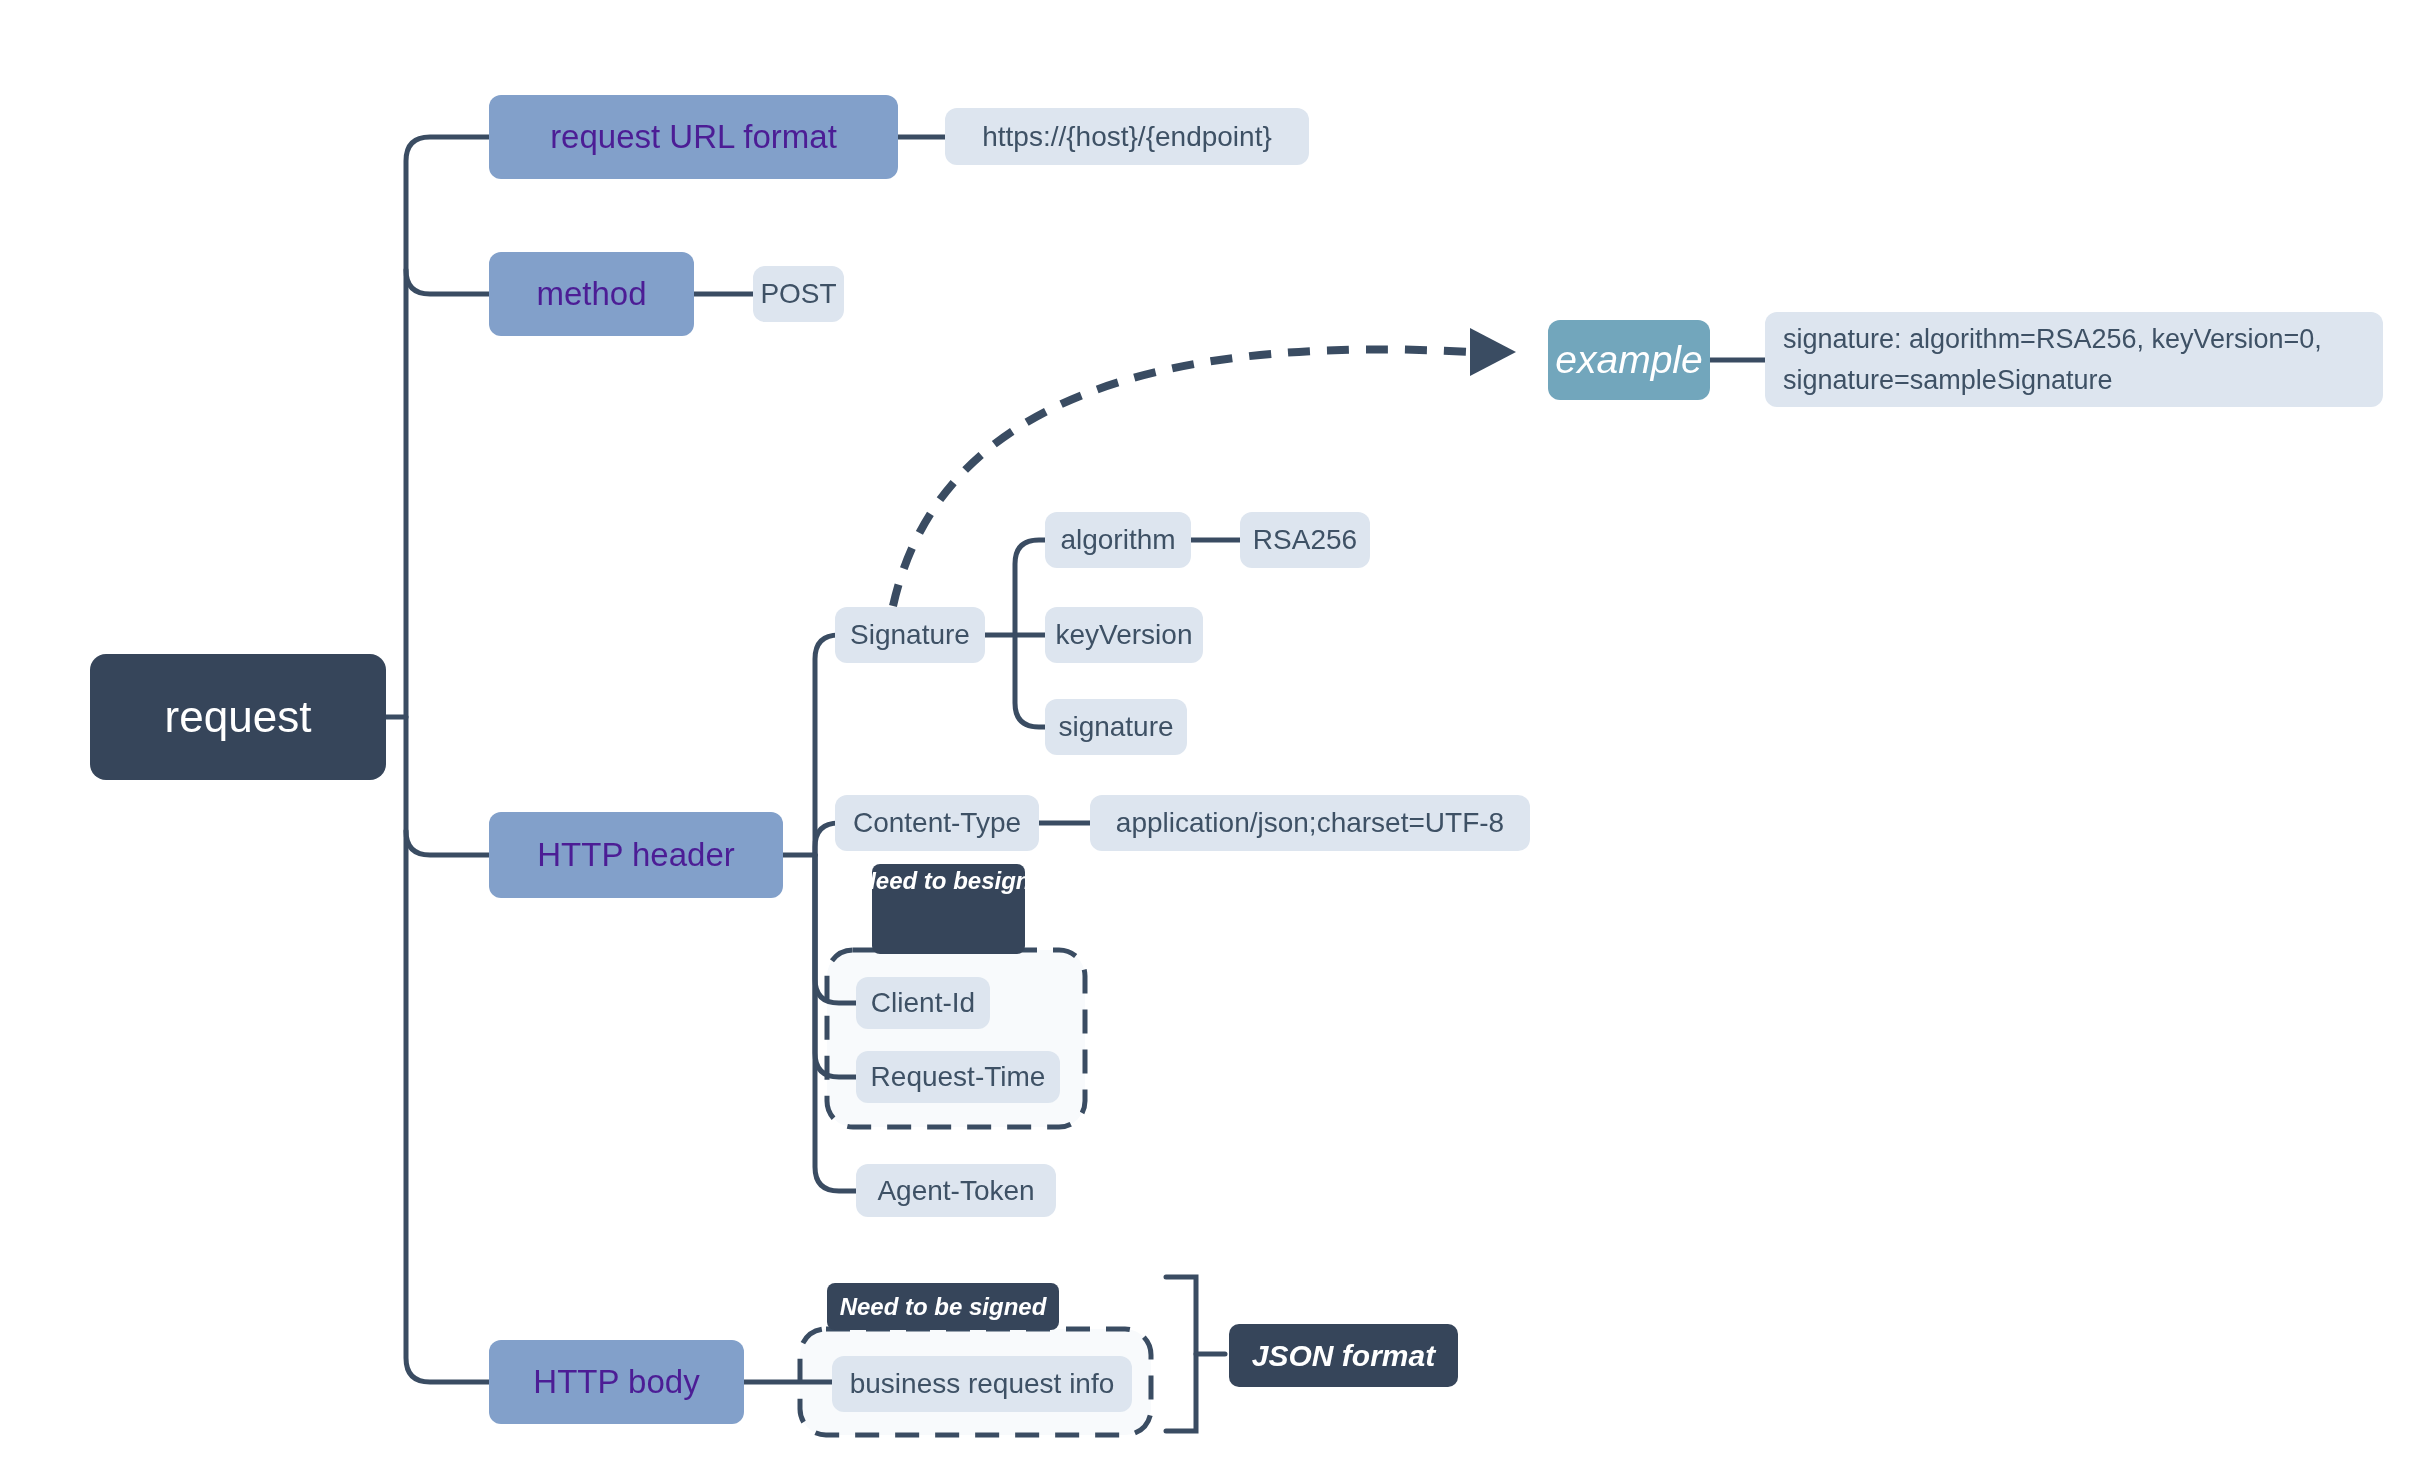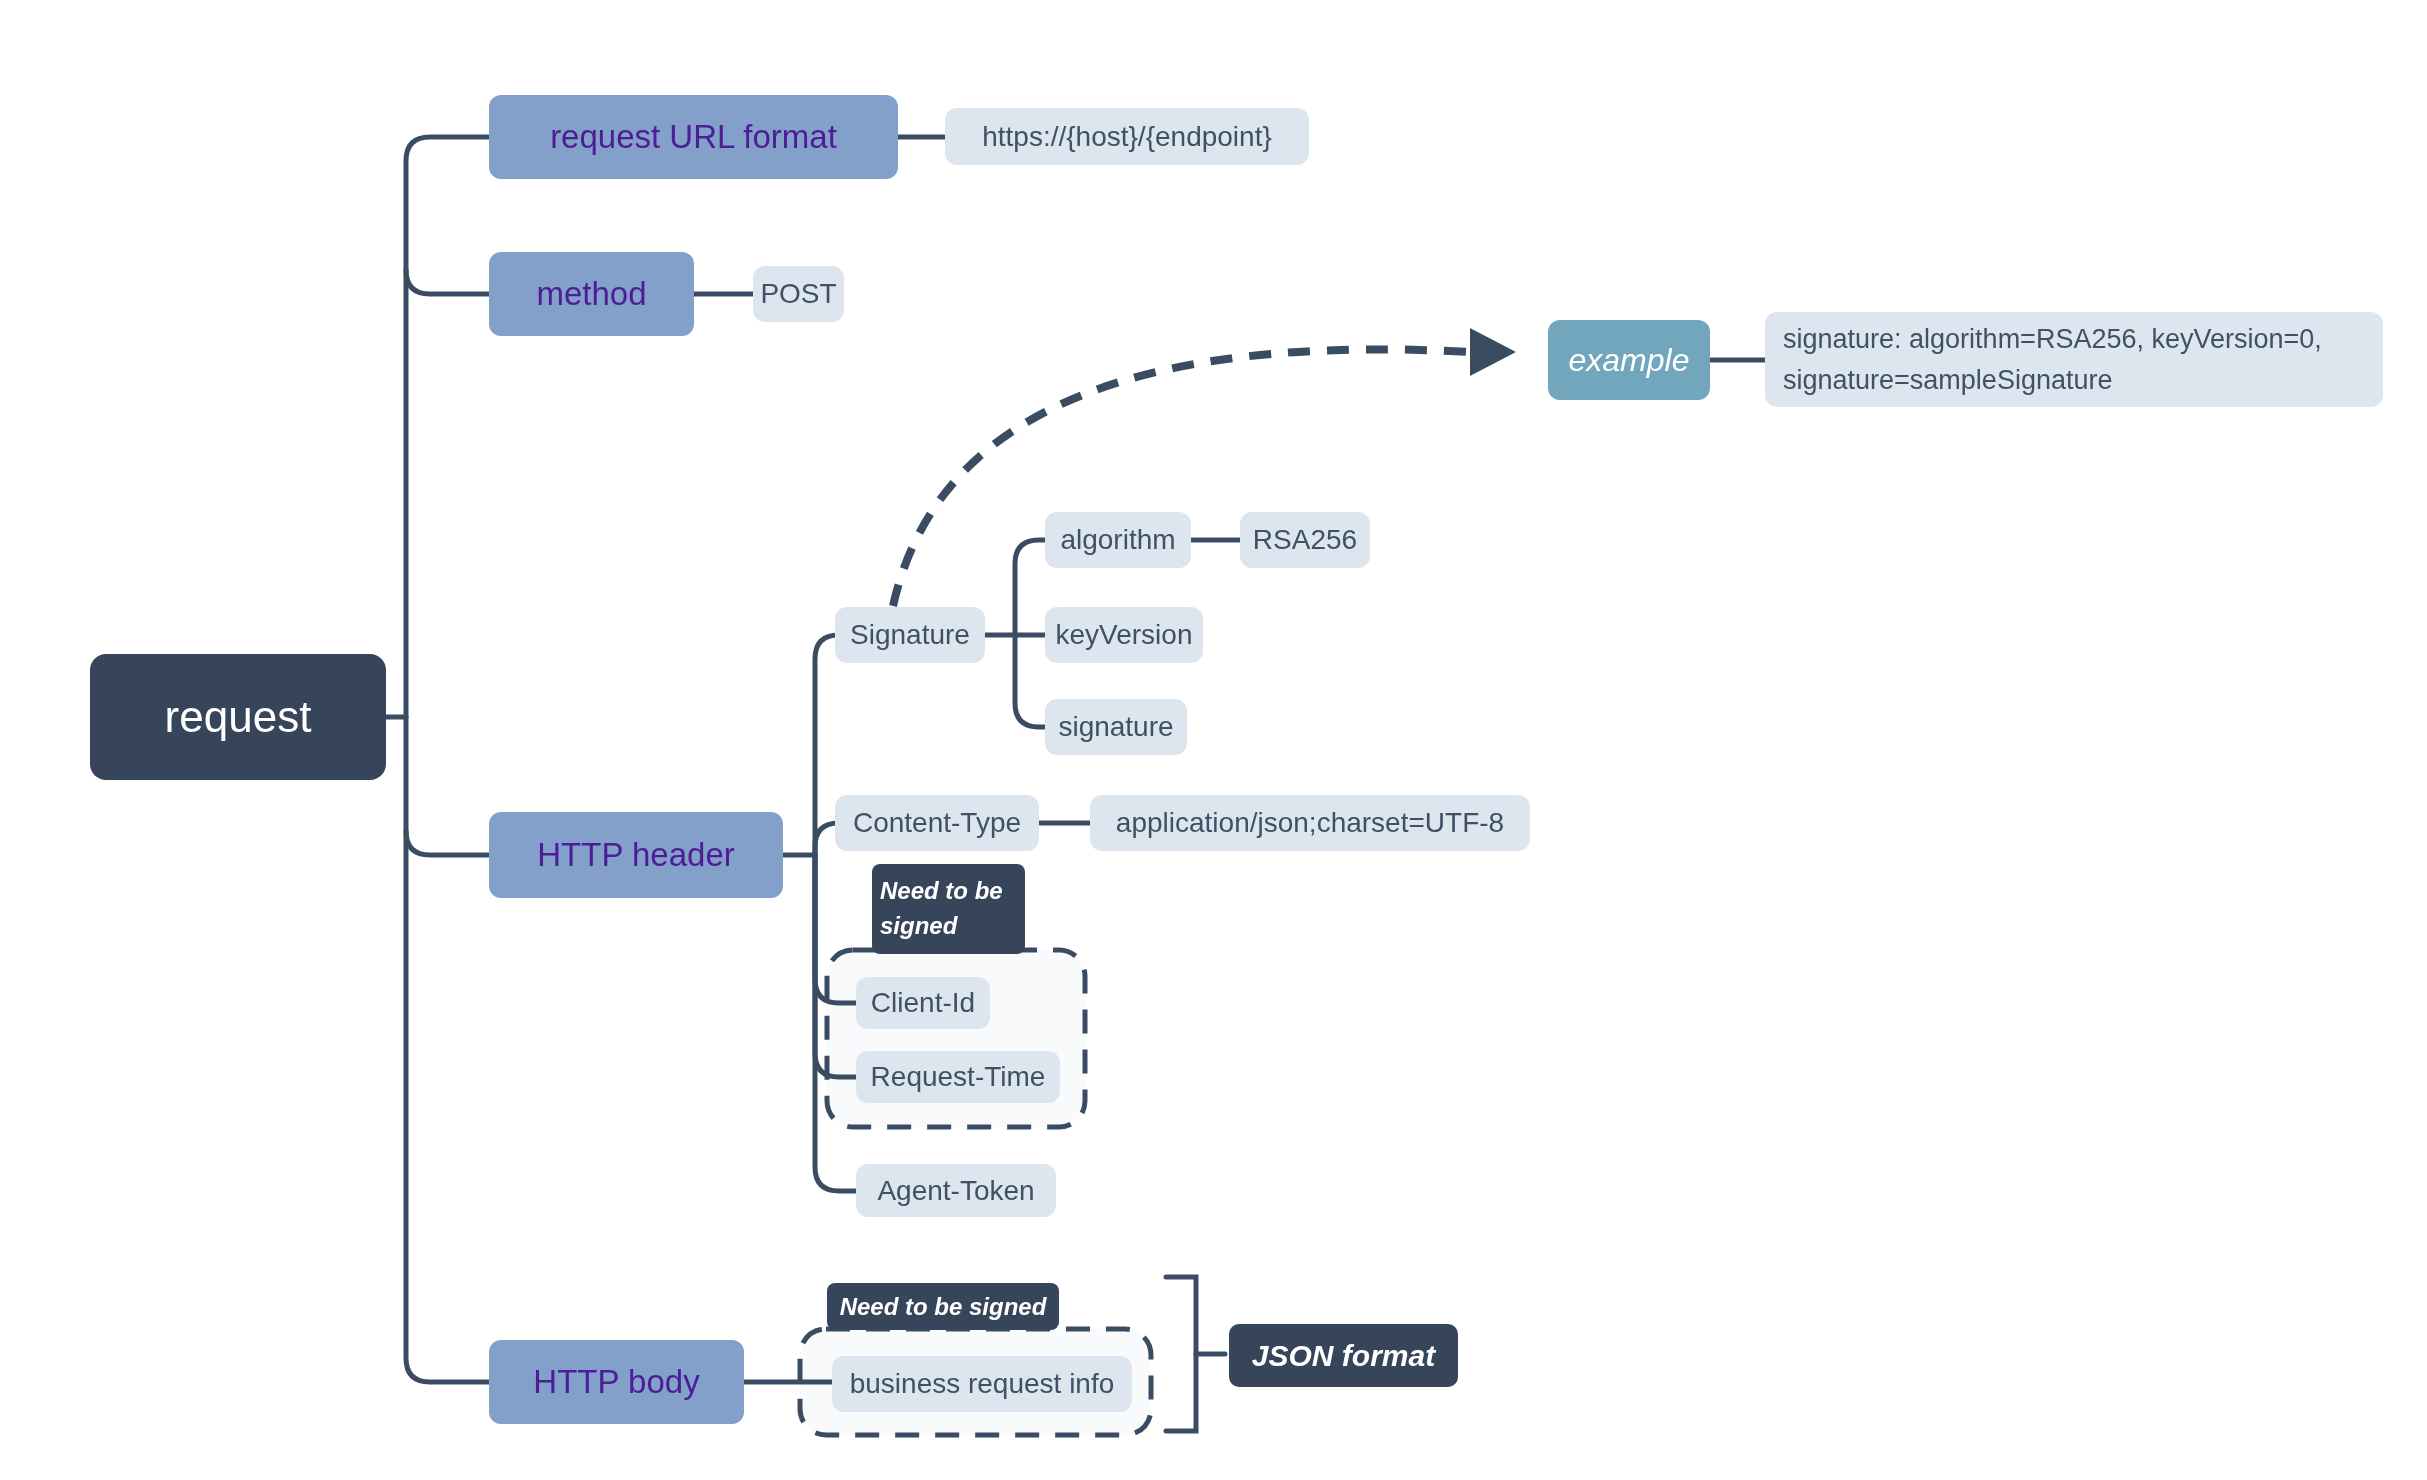--- a/index.html
+++ b/index.html
@@ -11,24 +11,24 @@
   body{font-family:"Liberation Sans","DejaVu Sans",sans-serif;}
   .canvas{position:relative;width:2427px;height:1480px;background:var(--canvas-bg);overflow:hidden;}
   .layer{position:absolute;left:0;top:0;}
   .node{position:absolute;display:flex;align-items:center;justify-content:center;
         box-sizing:border-box;white-space:nowrap;}
   .root-node{background:var(--root-bg);color:#fff;border-radius:16px;font-size:44px;}
   .branch{background:var(--branch-bg);color:#4c1d95;border-radius:12px;font-size:33px;}
   .leaf{background:var(--leaf-bg);color:var(--leaf-text);border-radius:12px;font-size:28px;}
   .badge{background:var(--badge-bg);color:#fff;border-radius:8px;font-size:24px;
          font-style:italic;font-weight:700;}
-  .badge-2line{flex-direction:column;align-items:flex-start;justify-content:center;
-               padding-left:8px;line-height:1.45;}
+  .badge-2line{flex-direction:row;align-items:flex-start;justify-content:center;
+               padding-left:20px;line-height:1.45;}
   .example-node{background:var(--example-bg);color:#fff;border-radius:12px;
-                font-size:32px;font-style:italic;}
+                font-size:39px;font-style:italic;}
   .json-note{background:var(--root-bg);color:#fff;border-radius:10px;
              font-size:30px;font-style:italic;font-weight:700;}
   .multiline{white-space:normal;justify-content:flex-start;text-align:left;
              padding:14px 18px;line-height:1.5;font-size:27px;}
   .connector{stroke:var(--connector);stroke-width:5;fill:none;stroke-linecap:round;}
   .dashed-arrow{stroke:var(--connector);stroke-width:8;fill:none;
                 stroke-dasharray:22 17;stroke-linecap:butt;}
   .arrow-head{fill:var(--connector);stroke:none;}
   .group-rect{fill:var(--group-bg);stroke:var(--connector);stroke-width:5;
               stroke-dasharray:24 16;}

